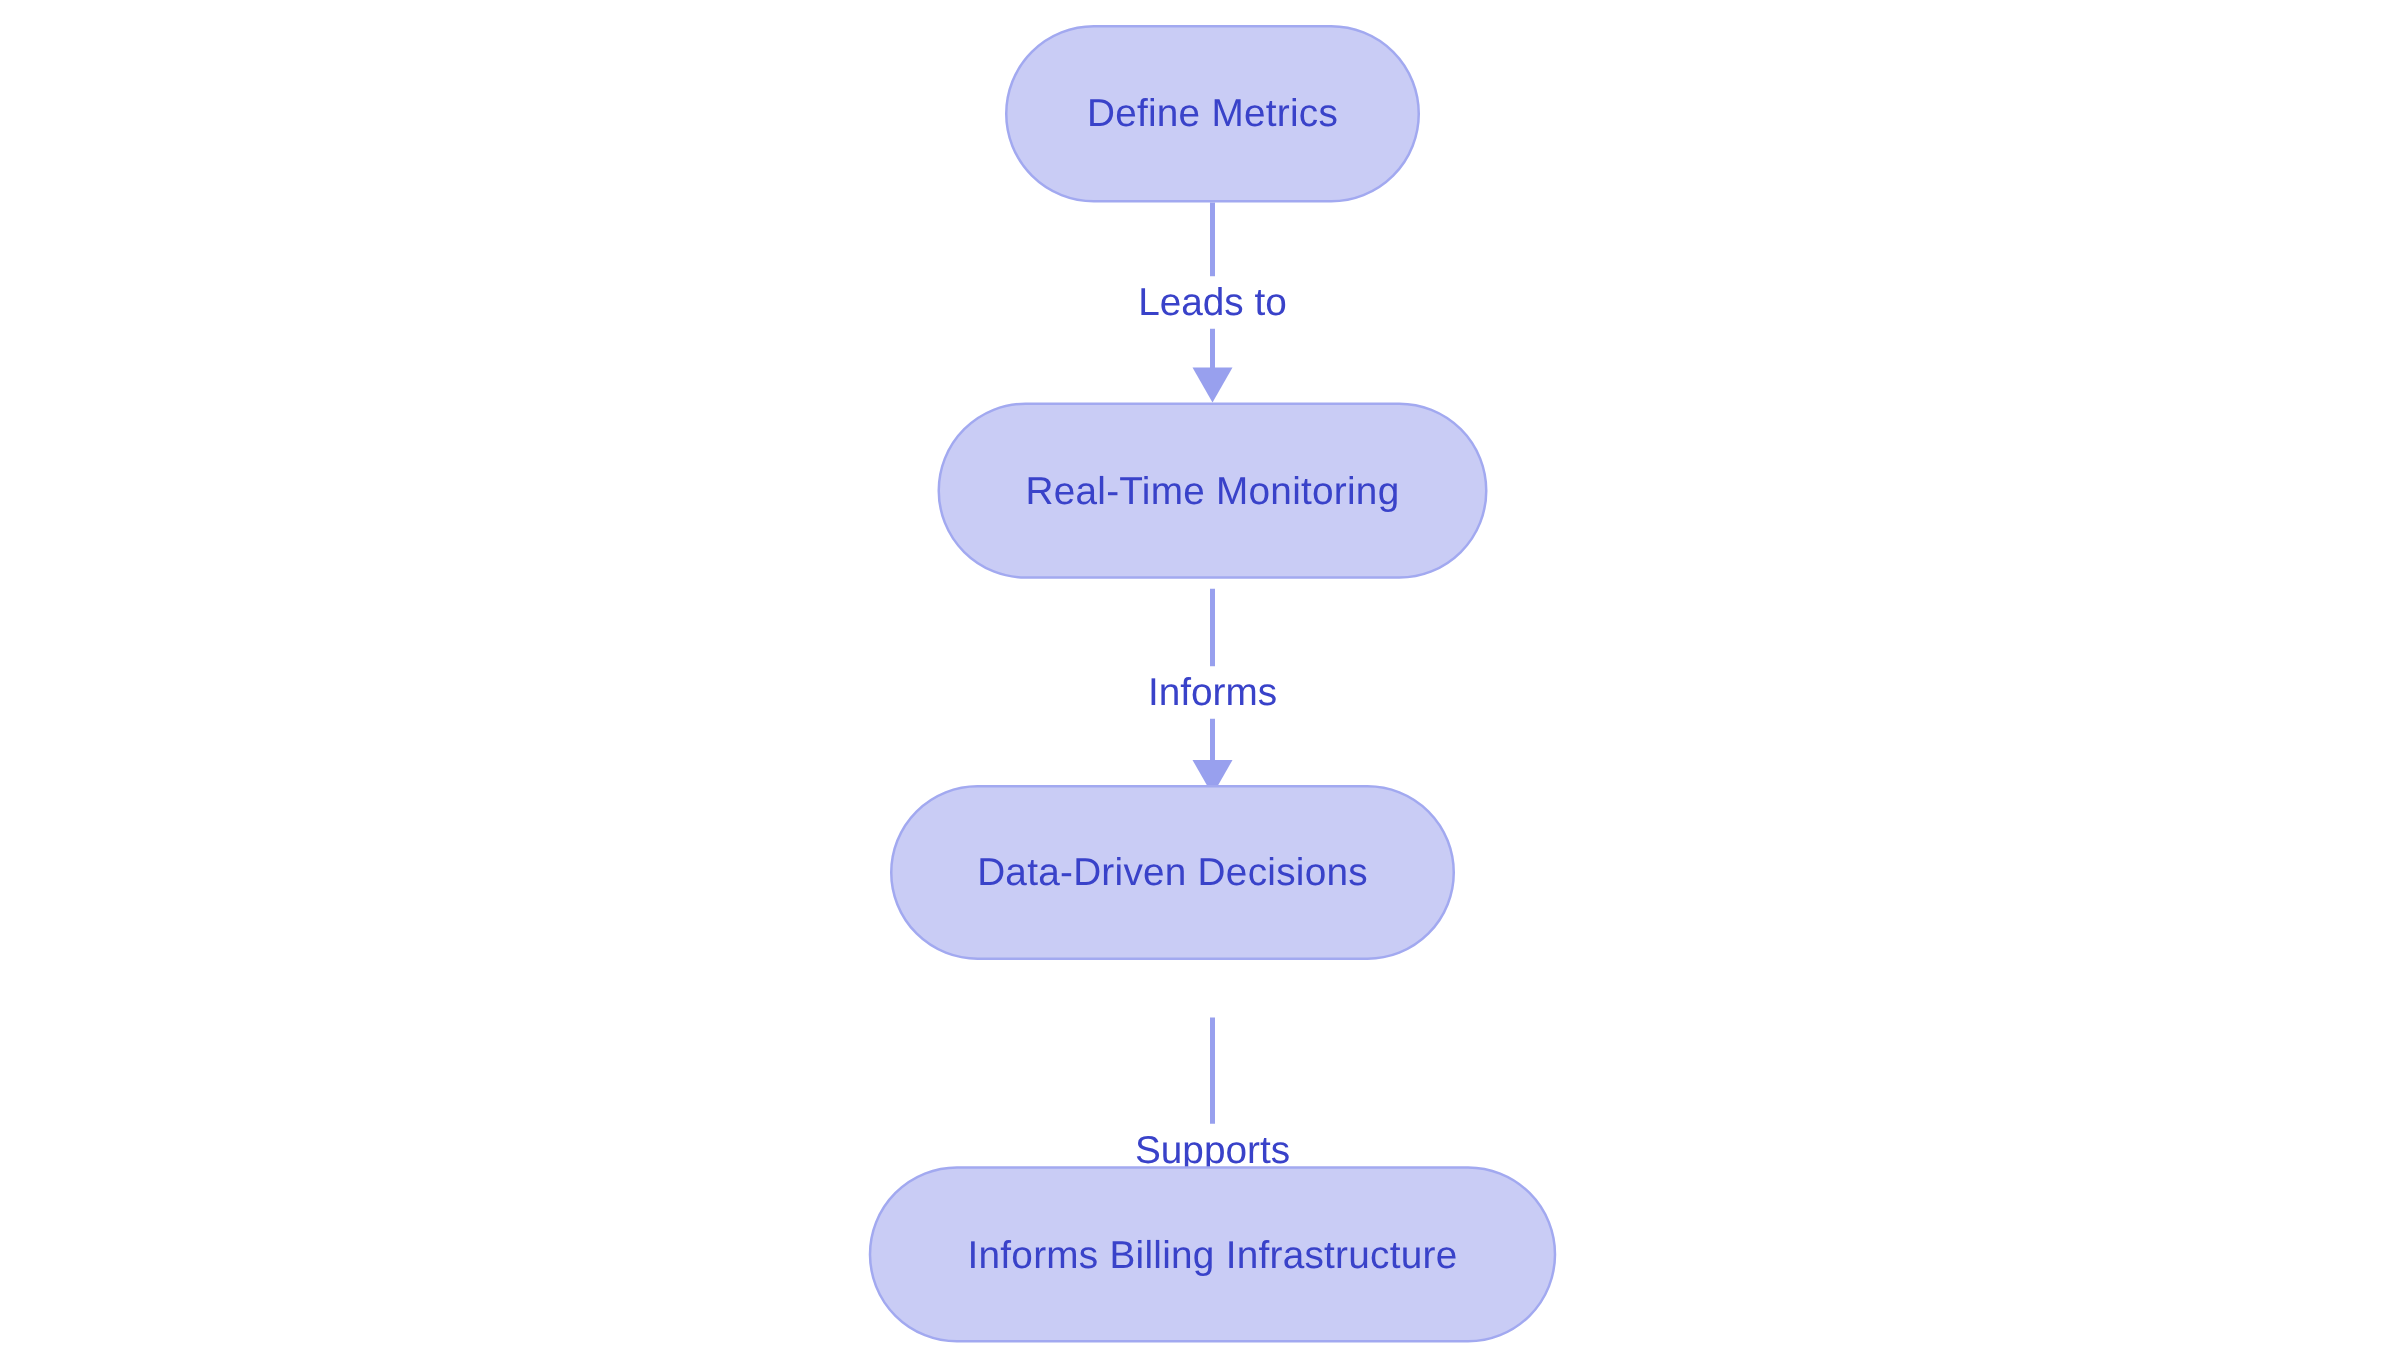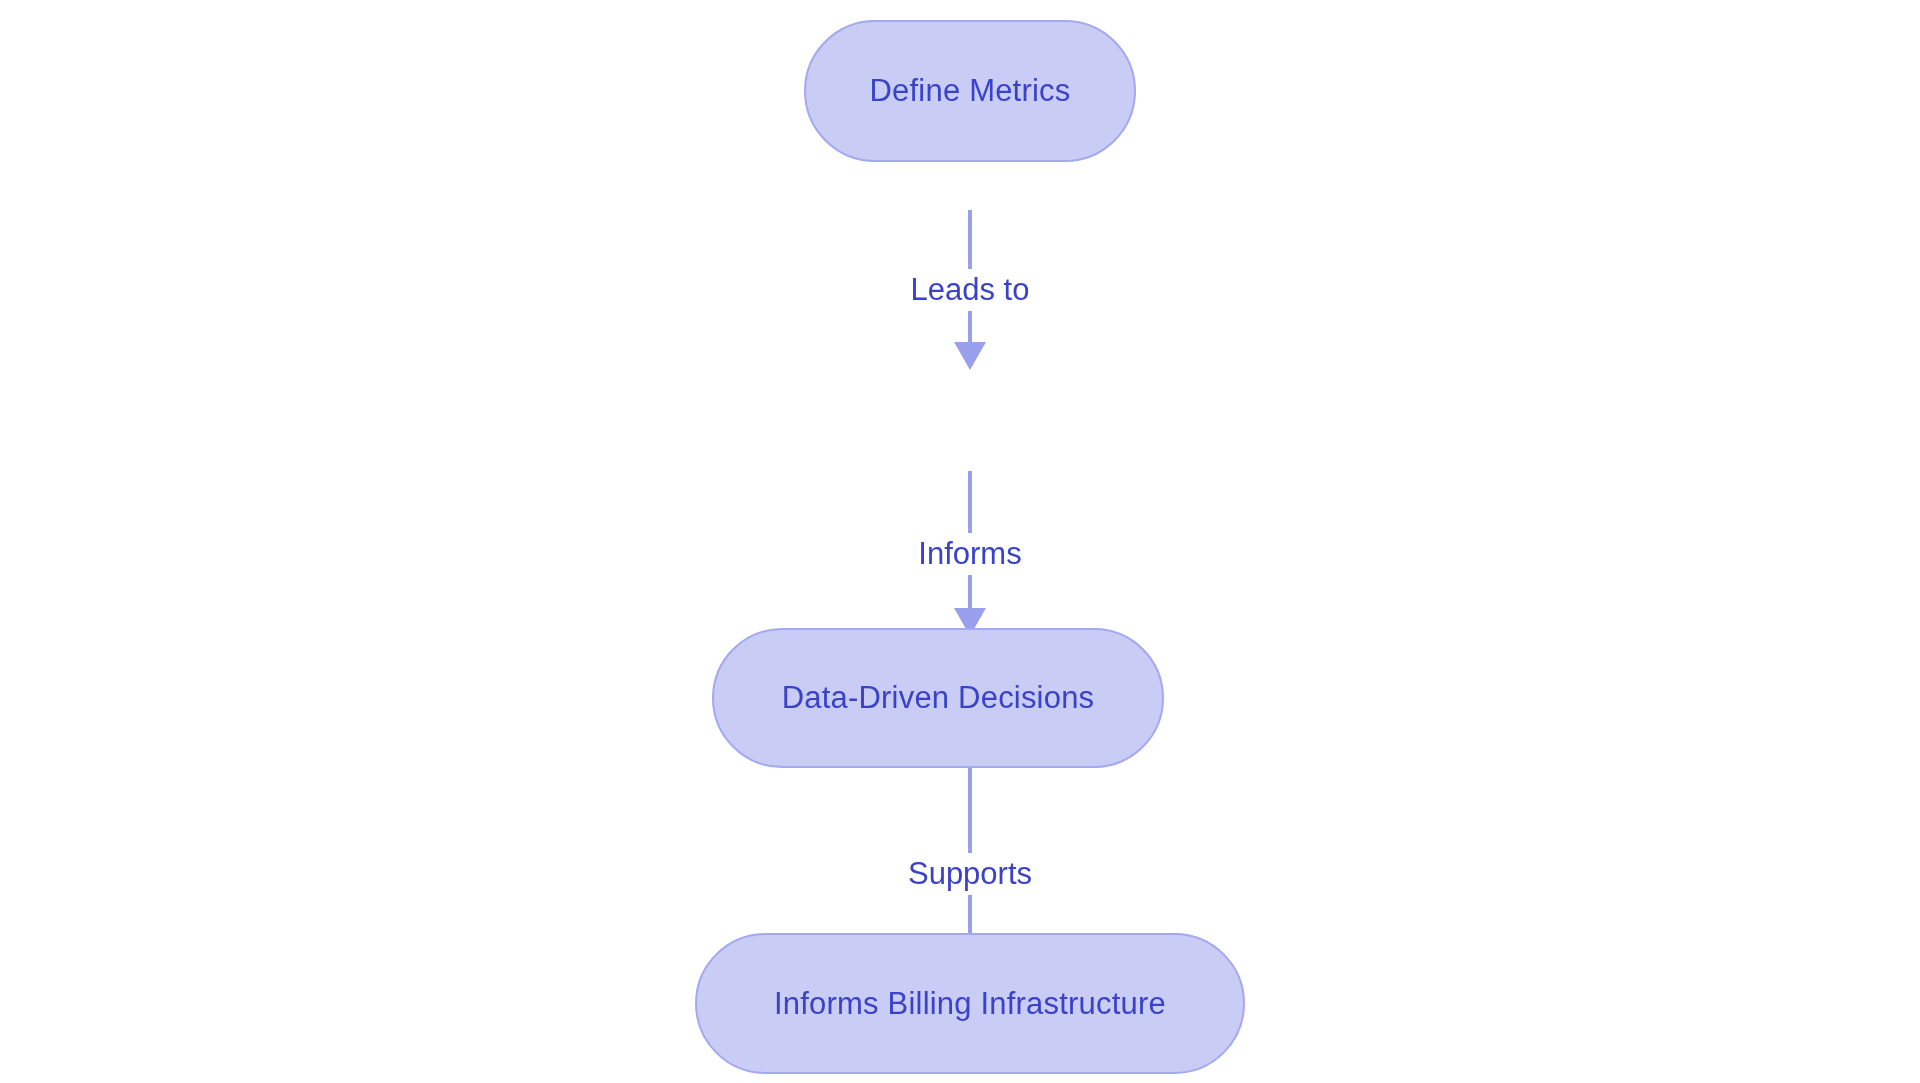--- a/index.html
+++ b/index.html
@@ -36,23 +36,23 @@
   .node-1 { left: 804px; top: 20px;  width: 332px; height: 142px; }
   .node-2 { left: 750px; top: 322px; width: 440px; height: 141px; }
   .node-3 { left: 712px; top: 628px; width: 452px; height: 140px; }
   .node-4 { left: 695px; top: 933px; width: 550px; height: 141px; }
 
   .edge {
     position: absolute;
     left: 930px;
     width: 80px;
   }
-  .edge-1 { top: 162px; height: 160px; margin-top: 48px; }
+  .edge-1 { top: 162px; height: 160px; }
   .edge-2 { top: 471px; height: 165px; }
-  .edge-3 { top: 768px; height: 211px; }
+  .edge-3 { top: 814px; height: 211px; }
 
   .edge-line {
     position: absolute;
     left: 50%;
     transform: translateX(-50%);
     top: 0;
     bottom: 24px;
     width: 4px;
     background: #98a0ee;
   }
@@ -88,20 +88,23 @@
   <div class="node node-1">
     <span class="node-label">Define Metrics</span>
   </div>
 
   <div class="edge edge-1">
     <div class="edge-line"></div>
     <div class="edge-arrowhead"></div>
     <span class="edge-label">Leads to</span>
   </div>
 
+  <div class="node node-2">
+    <span class="node-label">Real-Time Monitoring</span>
+  </div>
 
   <div class="edge edge-2">
     <div class="edge-line"></div>
     <div class="edge-arrowhead"></div>
     <span class="edge-label">Informs</span>
   </div>
 
   <div class="node node-3">
     <span class="node-label">Data-Driven Decisions</span>
   </div>

